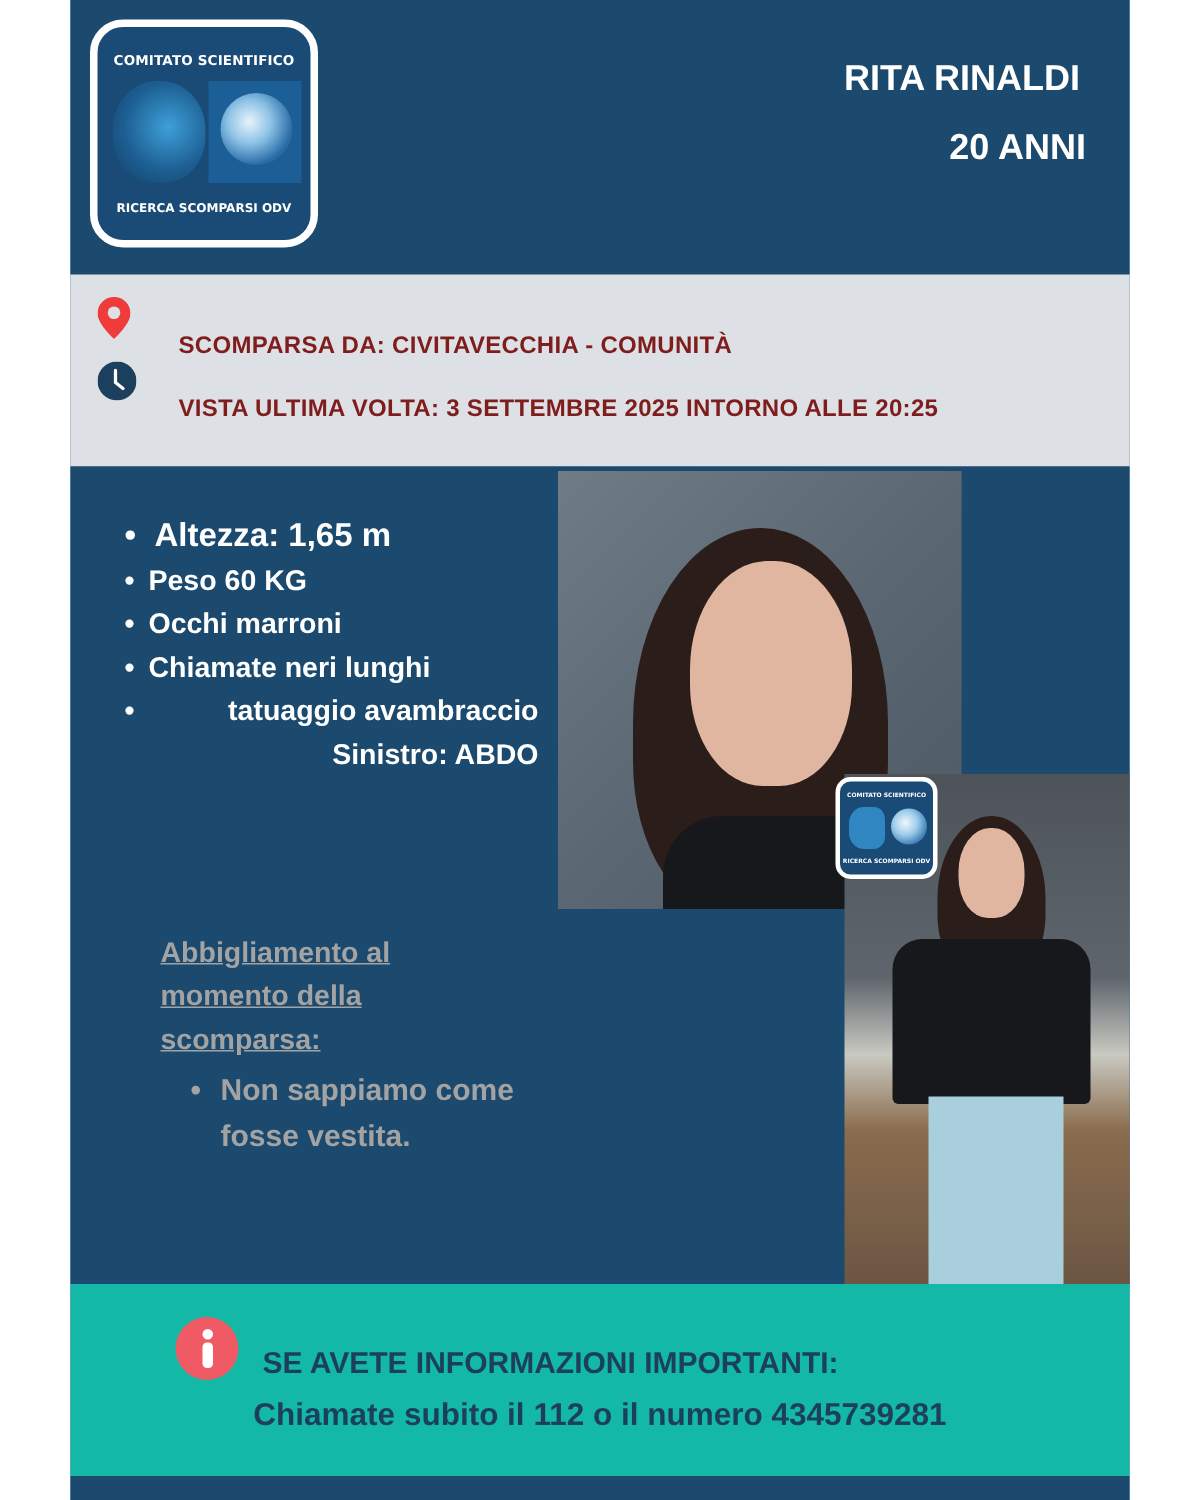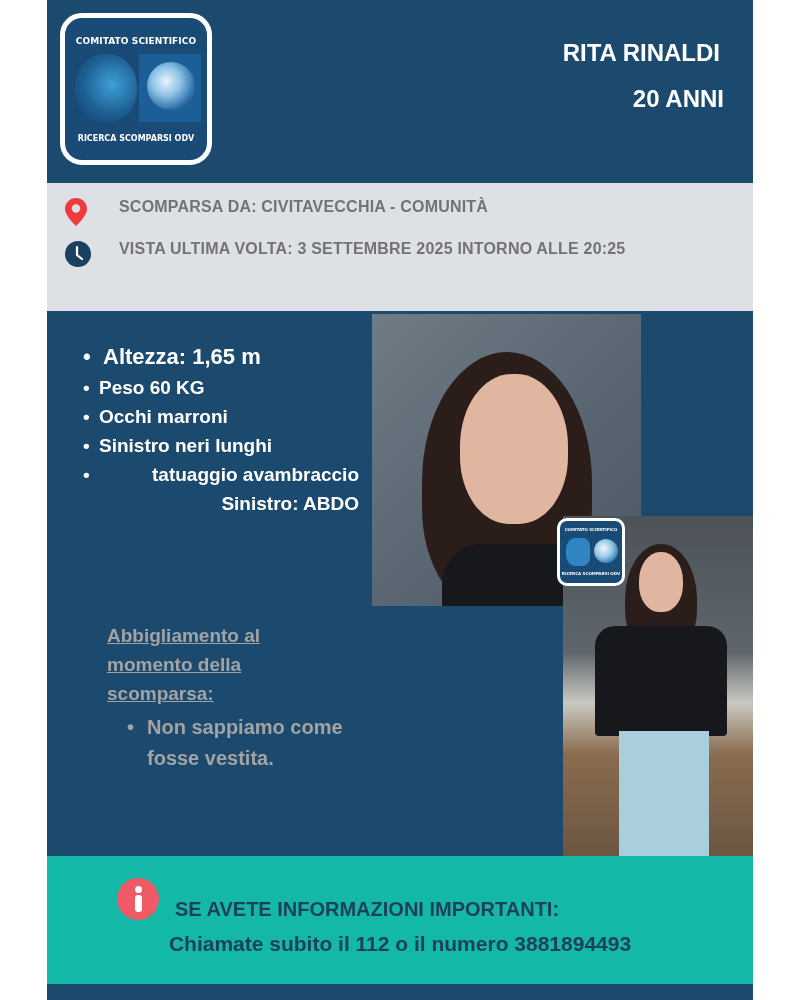--- a/index.html
+++ b/index.html
@@ -20,21 +20,21 @@
   .logo .globe-bg { position:absolute; left:74px; top:36px; width:62px; height:68px; background:#1c5e96; }
   .logo .globe { position:absolute; left:82px; top:44px; width:48px; height:48px; border-radius:50%;
                  background:radial-gradient(circle at 40% 40%, #e8f3fb 0%, #8ec3e6 35%, #2a6ea8 70%, #1a4a76 100%); }
   .name { position:absolute; right:33px; top:30px; color:#fff; font-size:24px; font-weight:bold;
           font-family:"Liberation Sans", sans-serif; text-align:right; line-height:46px; }
   .name .age { display:block; margin-right:-4px; }
 
   
   .band { position:absolute; left:0; top:183px; width:706px; height:128px; background:#dde1e5; }
   .band .row { position:absolute; left:72px; font-family:"Liberation Sans", sans-serif; font-weight:bold;
-               font-size:16px; color:#737373; letter-spacing:0.2px; }
+               font-size:16px; color:#7f1d1d; letter-spacing:0.2px;margin-top:24px; }
   .band .row1 { top:15px; }
   .band .row2 { top:57px; }
   .pin { position:absolute; left:18px; top:15px; width:22px; height:28px; }
   .clock { position:absolute; left:18px; top:58px; width:26px; height:26px; }
 
   
   .details { position:absolute; left:0; top:311px; width:706px; height:545px; background:#1b4a6e; }
   .attrs { position:absolute; left:36px; top:30px; margin:0; padding:0; list-style:none; color:#fff;
            font-family:"Liberation Sans", sans-serif; font-weight:bold; }
   .attrs li { position:relative; padding-left:16px; font-size:19px; line-height:29px; }
@@ -104,21 +104,21 @@
       <path d="M12 6 L12 14 L17 18" stroke="#fff" stroke-width="2.2" fill="none" stroke-linecap="round"></path>
     </svg>
     <div class="row row2">VISTA ULTIMA VOLTA: 3 SETTEMBRE 2025 INTORNO ALLE 20:25</div>
   </div>
 
   <div class="details">
     <ul class="attrs">
       <li class="first">Altezza:  1,65 m</li>
       <li>Peso 60 KG</li>
       <li>Occhi marroni</li>
-      <li>Sinistro neri lunghi</li>
+      <li>Chiamate neri lunghi</li>
       <li style="width:260px;text-align:right;">tatuaggio avambraccio Sinistro: ABDO</li>
     </ul>
 
     <div class="photo1">
       <div class="hair" style="left:50px;top:38px;width:170px;height:260px;"></div>
       <div class="face" style="left:88px;top:60px;width:108px;height:150px;"></div>
       <div class="shirt" style="left:70px;top:230px;width:160px;height:70px;border-radius:40px 40px 0 0;"></div>
     </div>
 
     <div class="photo2">
@@ -139,17 +139,17 @@
       <div class="title">Abbigliamento al momento della scomparsa:</div>
       <ul>
         <li>Non sappiamo come fosse vestita.</li>
       </ul>
     </div>
   </div>
 
   <div class="footer">
     <div class="info-icon"></div>
     <div class="l1">SE AVETE INFORMAZIONI IMPORTANTI:</div>
-    <div class="l2">Chiamate subito il 112 o il numero 3881894493</div>
+    <div class="l2">Chiamate subito il 112 o il numero 4345739281</div>
   </div>
 
   <div class="bottom-bar"></div>
 </div>
 
 </body></html>

